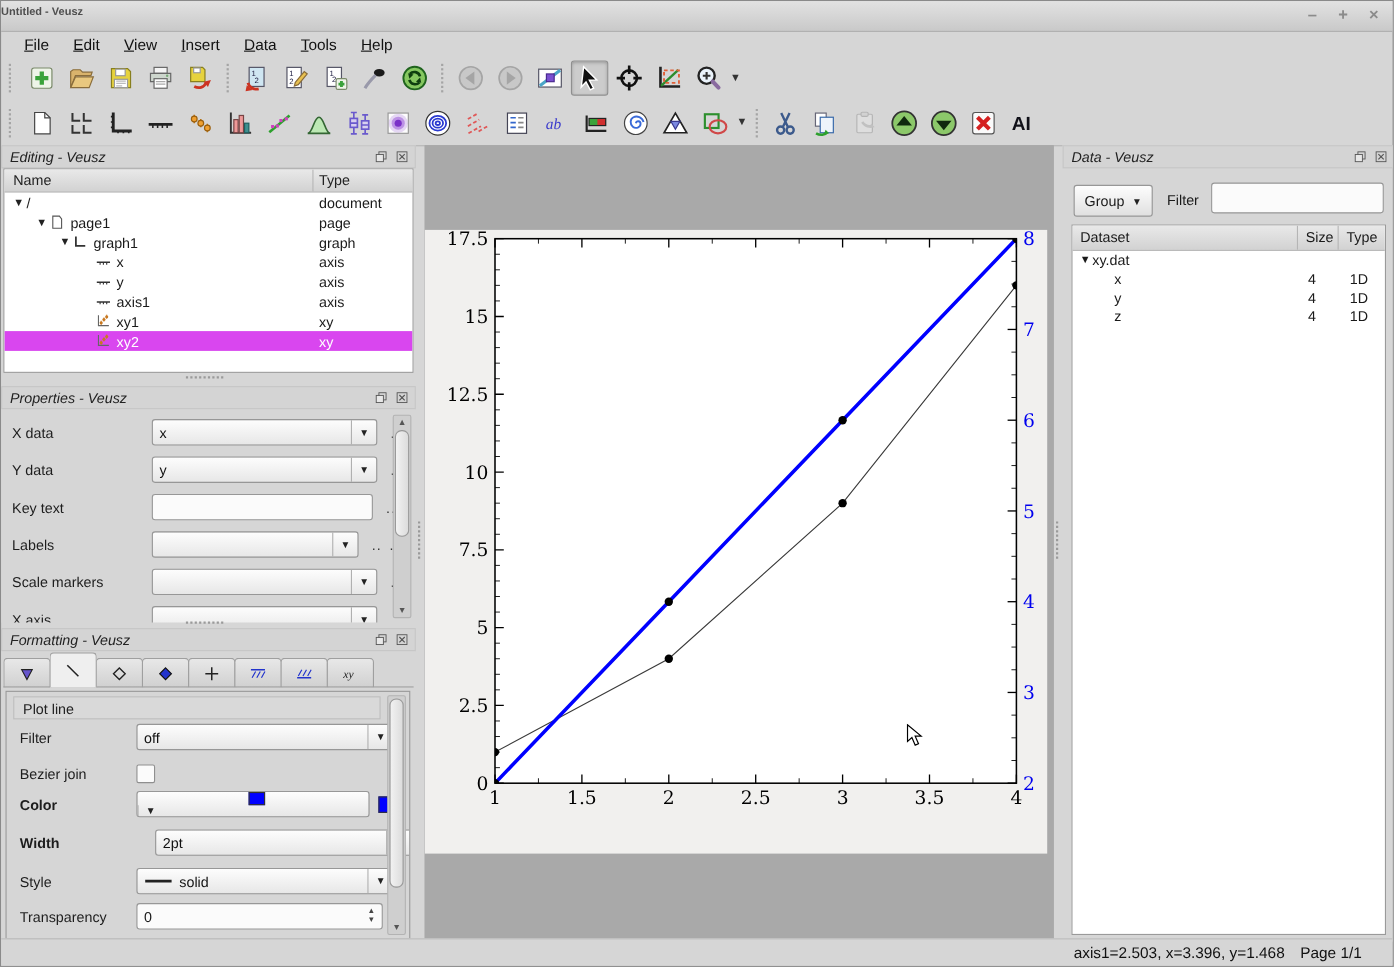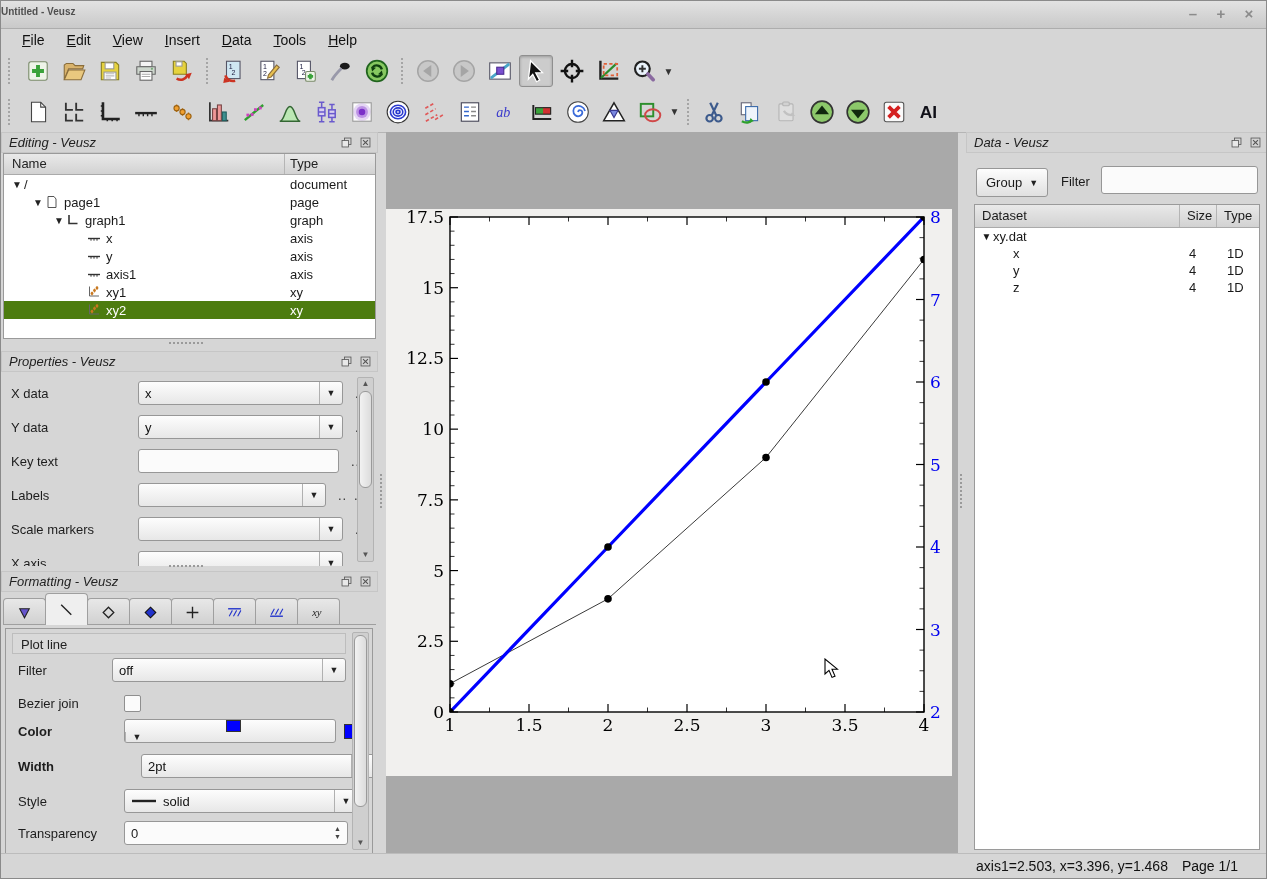--- a/index.html
+++ b/index.html
@@ -40,21 +40,21 @@
   
   .treewrap{position:absolute;left:2px;right:2px;top:21px;bottom:12px;background:#fff;border:1px solid #9a9a9a;overflow:hidden;}
   .thead{display:flex;height:20px;background:linear-gradient(#e9e9e9,#d2d2d2);border-bottom:1px solid #aaa;font-size:13px;color:#222;}
   .thead .c1{flex:0 0 281px;padding:2px 0 0 8px;border-right:1px solid #b5b5b5;box-sizing:border-box;}
   .thead .c2{padding:2px 0 0 5px;}
   .trow{height:18px;display:flex;align-items:center;font-size:13px;position:relative;}
   .trow .exp{width:14px;text-align:center;font-size:10px;color:#222;}
   .trow .ticon{width:16px;height:14px;margin-right:3px;}
   .trow .ticon svg{width:14px;height:14px;}
   .trow .ttype{position:absolute;left:286px;}
-  .trow.sel{background:#4d7c0f;color:#fff;}
+  .trow.sel{background:#d946ef;color:#fff;}
   
   .combo{background:linear-gradient(#fdfdfd,#e7e7e7);border:1px solid #979797;border-radius:3px;
     height:24px;display:flex;align-items:center;box-sizing:border-box;}
   .combo .cval{flex:1;padding:0 6px;font-size:13px;color:#111;white-space:nowrap;overflow:hidden;}
   .combo .carr{width:22px;align-self:stretch;display:flex;align-items:center;justify-content:center;
     border-left:1px solid #b0b0b0;font-size:9px;color:#222;}
   .edit{background:#fbfbfb;border:1px solid #979797;border-radius:3px;height:24px;box-sizing:border-box;padding:0 6px;font-size:13px;display:flex;align-items:center;}
   .cbox{width:15px;height:15px;background:#fbfbfb;border:1px solid #8f8f8f;border-radius:2px;}
   .dotbtn{color:#333;font-size:13px;letter-spacing:1px;margin-left:6px;}
   .swatch{width:13px;height:13px;background:#0000ff;border:1px solid #333;display:inline-block;}
@@ -669,21 +669,21 @@
           <svg viewBox="0 0 16 16">
             <text x="2" y="11.5" font-size="10" font-style="italic" fill="#222" font-family="serif">xy</text>
           </svg>
         </div>
       </div>
     <div class="frame" style="left:4px;top:57px;right:5px;height:224px;">
       <div class="grouplabel" style="left:6px;top:4px;right:26px;">Plot line</div>
       <div id="fmt-rows" style="position:absolute;left:0;top:0;right:0;bottom:0;overflow:hidden;">
           <div class="prow" style="top: 28px;">
             <span class="plabel" style="left: 12px;">Filter</span>
-            <div class="combo" style="width: 234px; position: absolute; left: 106px;">
+            <div class="combo" style="width: 234px; position: absolute; left: 118px;">
               <span class="cval">off</span>
               <span class="carr" style="">▼</span>
             </div>
           </div>
           <div class="prow" style="top: 61px;">
             <span class="plabel" style="left: 12px;">Bezier join</span>
             <div class="cbox" style="position: absolute; left: 118px;"></div>
           </div>
           <div class="prow" style="top: 89px;">
             <span class="plabel" style="left: 12px; font-weight: bold;">Color</span>

